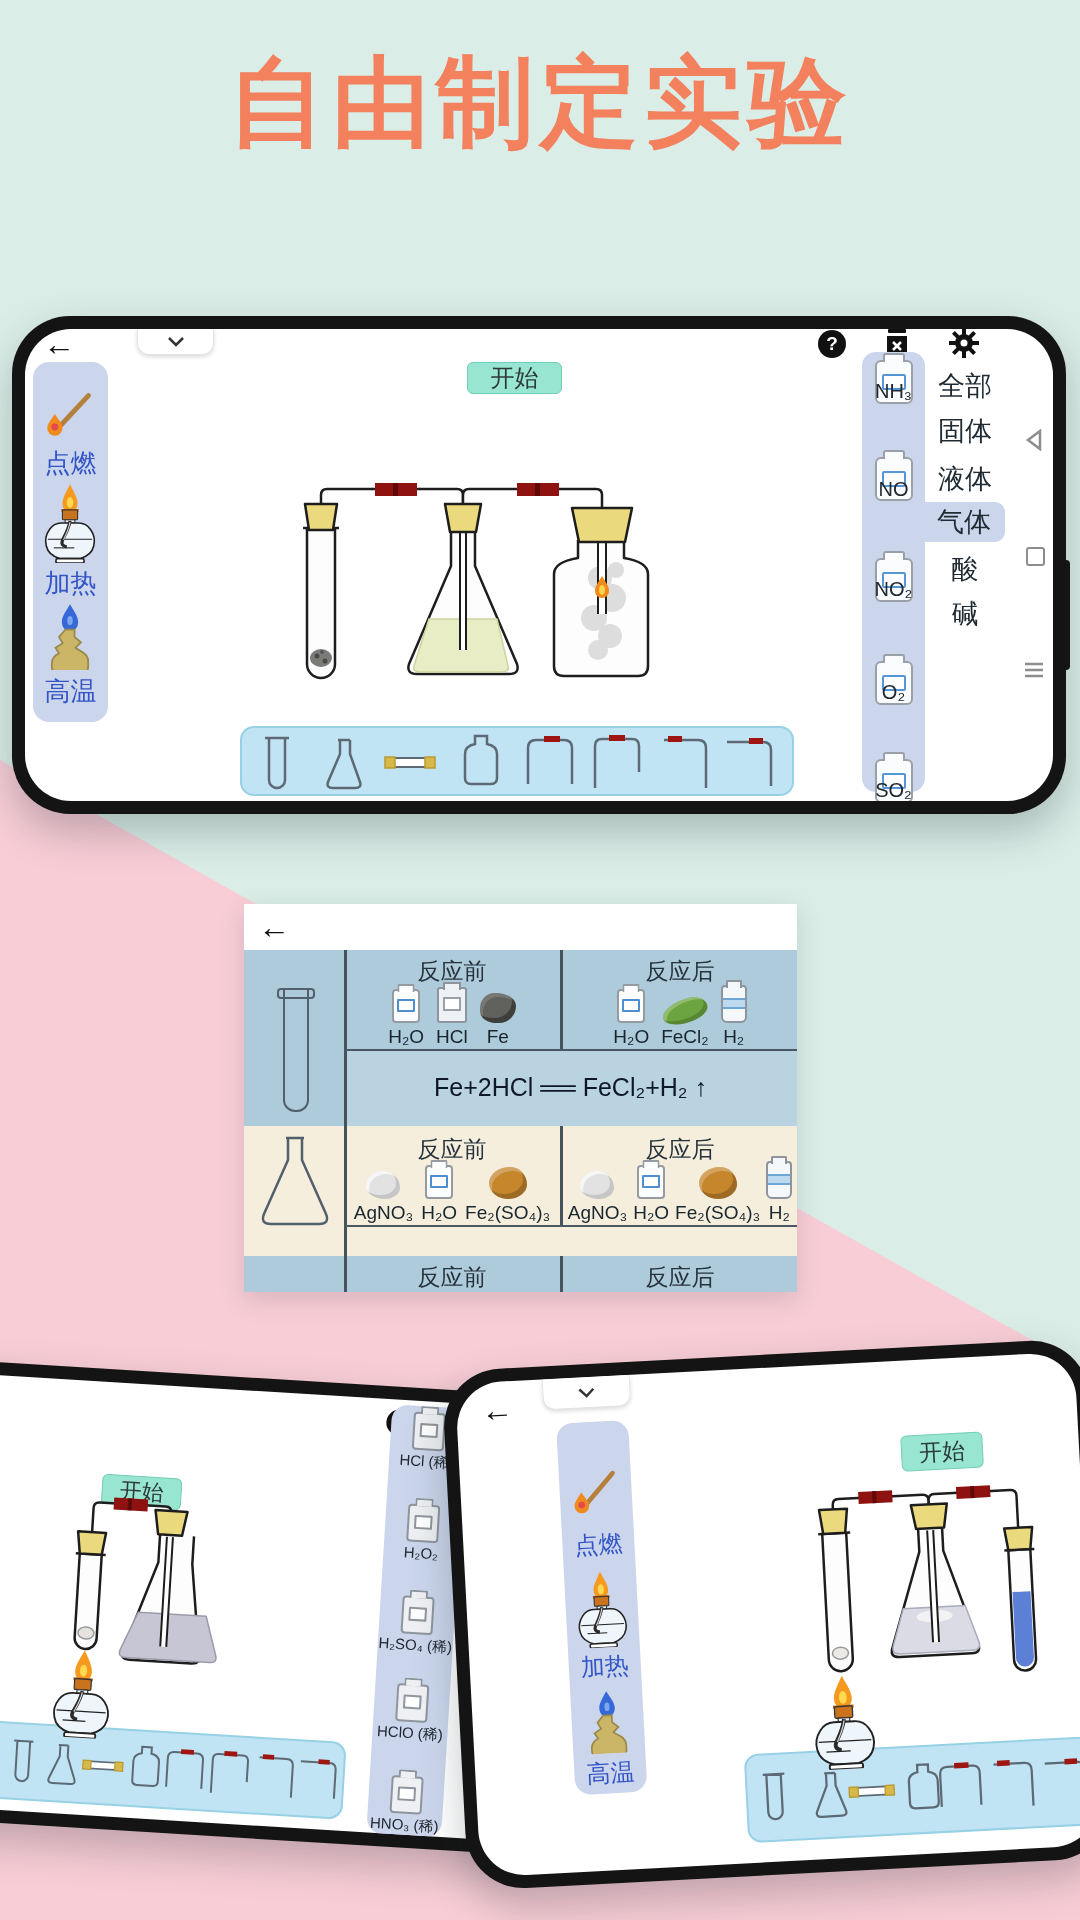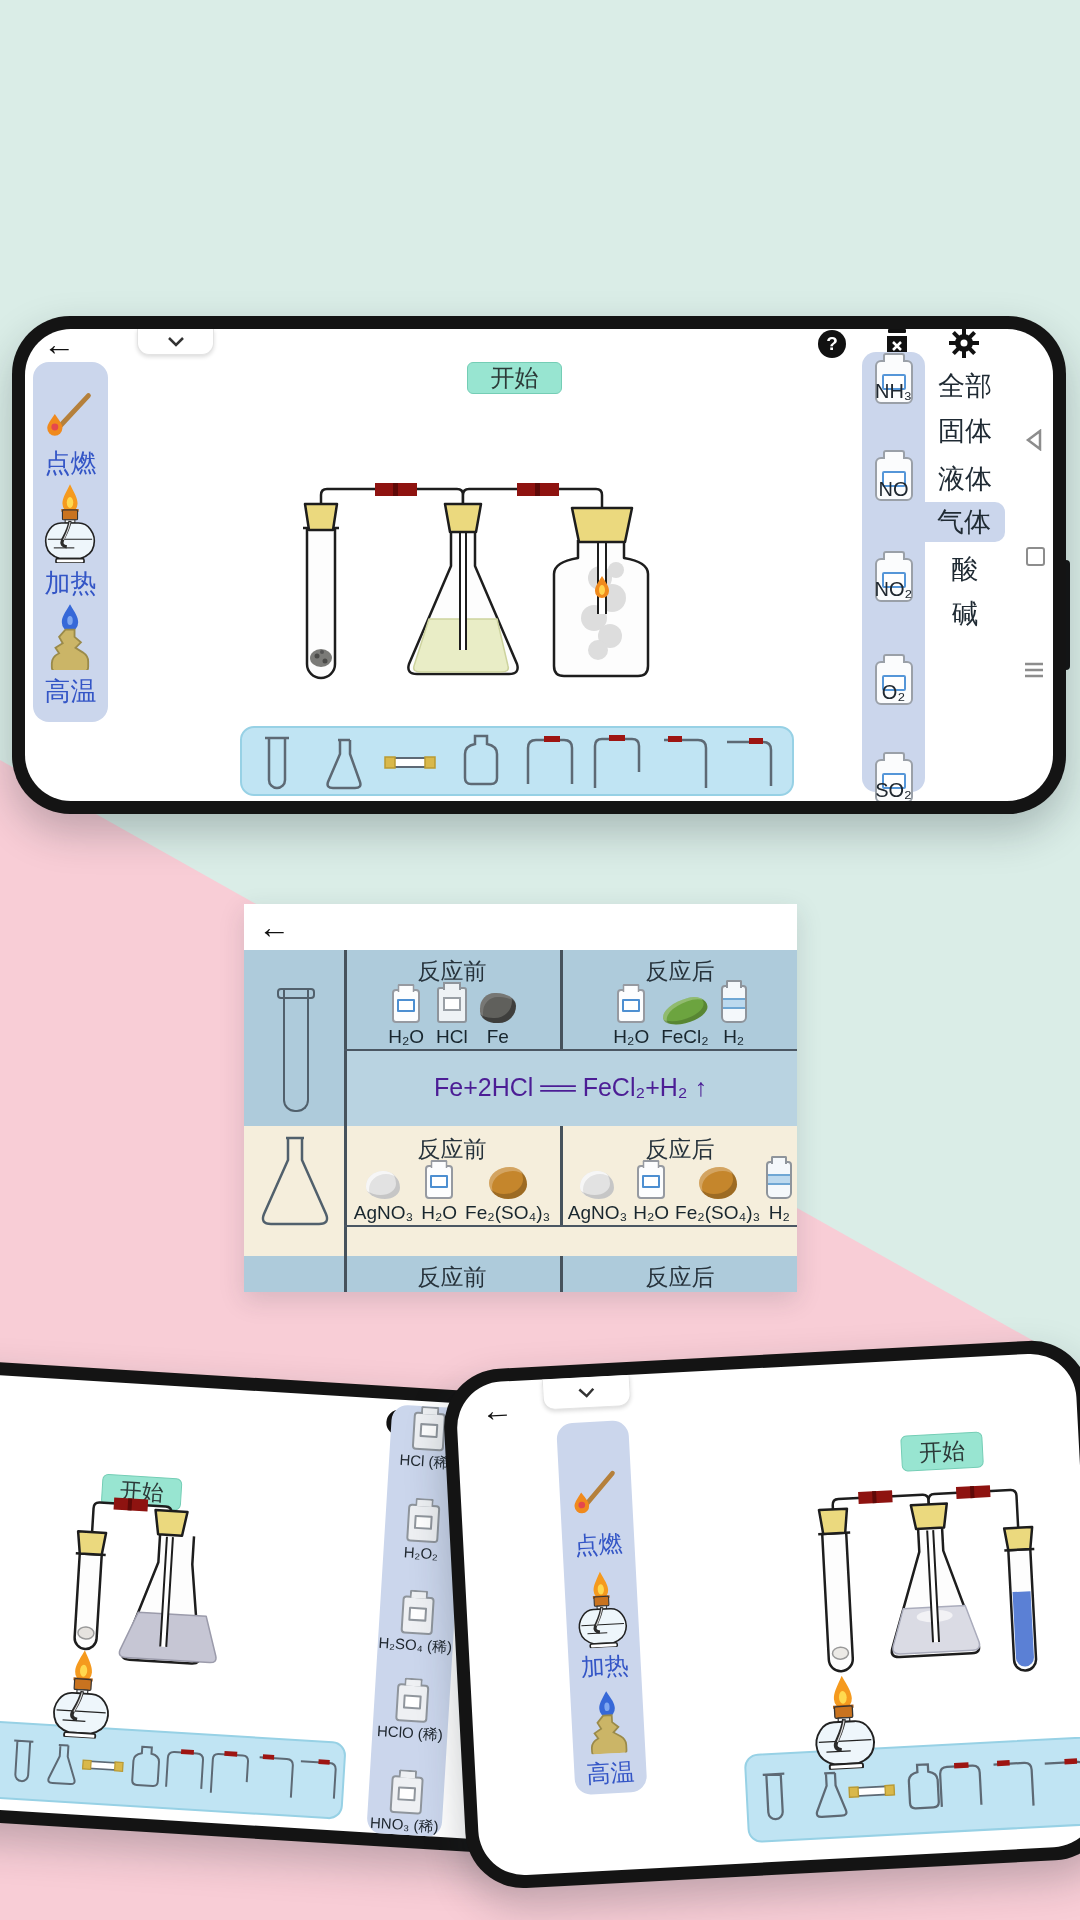--- a/index.html
+++ b/index.html
@@ -50,21 +50,21 @@
   .ic-glass::after{content:"";position:absolute;top:8px;left:50%;transform:translateX(-50%);width:14px;height:10px;background:#fff;border:2px solid #9aa0a6;}
   .ic-h2{width:22px;height:34px;background:#f4f8fb;border:2px solid #8e949b;border-radius:4px 4px 6px 6px;}
   .ic-h2::before{content:"";position:absolute;top:-7px;left:50%;transform:translateX(-50%);width:12px;height:6px;background:#f4f8fb;border:2px solid #8e949b;border-bottom:none;border-radius:2px 2px 0 0;}
   .ic-h2::after{content:"";position:absolute;top:11px;left:0;right:0;height:7px;background:#bcd9ee;border-top:2px solid #6fa7d4;border-bottom:2px solid #6fa7d4;}
   .fe{width:36px;height:30px;background:#60605c;border-radius:42% 58% 50% 50%/55% 45% 60% 40%;box-shadow:inset -4px -5px 0 rgba(0,0,0,.35),inset 3px 4px 0 rgba(255,255,255,.15);}
   .fecl2{width:46px;height:24px;background:#6CA43F;border-radius:65% 35% 55% 45%/60% 50% 50% 40%;transform:rotate(-14deg);box-shadow:inset -3px -4px 0 rgba(0,0,0,.18),inset 3px 3px 0 rgba(255,255,255,.25);}
   .agno3{width:34px;height:28px;background:#E2E2E2;border-radius:50% 50% 45% 55%/55% 60% 40% 45%;box-shadow:inset -4px -4px 0 rgba(0,0,0,.12),inset 3px 3px 0 rgba(255,255,255,.7);}
   .feso4{width:38px;height:32px;background:#C5862C;border-radius:55% 45% 50% 50%/50% 55% 45% 50%;box-shadow:inset -4px -5px 0 rgba(0,0,0,.2),inset 3px 4px 0 rgba(255,255,255,.25);}
   .v-tube{position:absolute;width:22px;height:120px;border:2.5px solid #51606c;border-top:none;border-radius:0 0 12px 12px;}
   .v-tube::before{content:"";position:absolute;top:-2px;left:-8px;right:-8px;height:7px;border:2.5px solid #51606c;border-radius:4px;}
-  .eq{position:absolute;text-align:center;font-size:25px;color:#4c1d95;}
+  .eq{position:absolute;text-align:center;font-size:25px;color:#0f172a;}
   .vline{position:absolute;width:3px;background:#46525C;}
   .hline{position:absolute;height:2px;background:#4b5763;}
 </style>
 </head>
 <body>
 
 <svg width="0" height="0" style="position:absolute">
   <defs>
     <symbol id="sym-lamp" viewBox="0 0 100 150">
       <path d="M50,4 C41,22 36,30 36,40 a14,16 0 0 0 28,0 C64,30 59,22 50,4 z" fill="#F59A1E"></path>
@@ -118,20 +118,21 @@
     <symbol id="sym-b4" viewBox="0 0 60 60">
       <path d="M8,10 h36 q8,0 8,8 v36" stroke="#5d6974" stroke-width="2.5" fill="none"></path>
       <rect x="30" y="6" width="14" height="6" fill="#9E1512"></rect>
     </symbol>
   </defs>
 </svg>
 
 <div id="stage">
   <div id="bg-pink"></div>
 
+  <div class="main-title">自由制定实验</div>
 
   <div class="abs" style="left:1060px;top:560px;width:10px;height:110px;background:#141414;border-radius:4px;"></div>
   <div class="phone" style="left:12px;top:316px;width:1054px;height:498px;">
     <div class="screen">
 
       <div class="abs backarrow" style="left:18px;top:0px;">←</div>
       <div class="droptab" style="left:112px;top:0px;width:75px;height:25px;">
         <svg width="18" height="11">
             <polyline points="2,2 9,9 16,2" stroke="#333" stroke-width="2.5" fill="none"></polyline>
           </svg>

